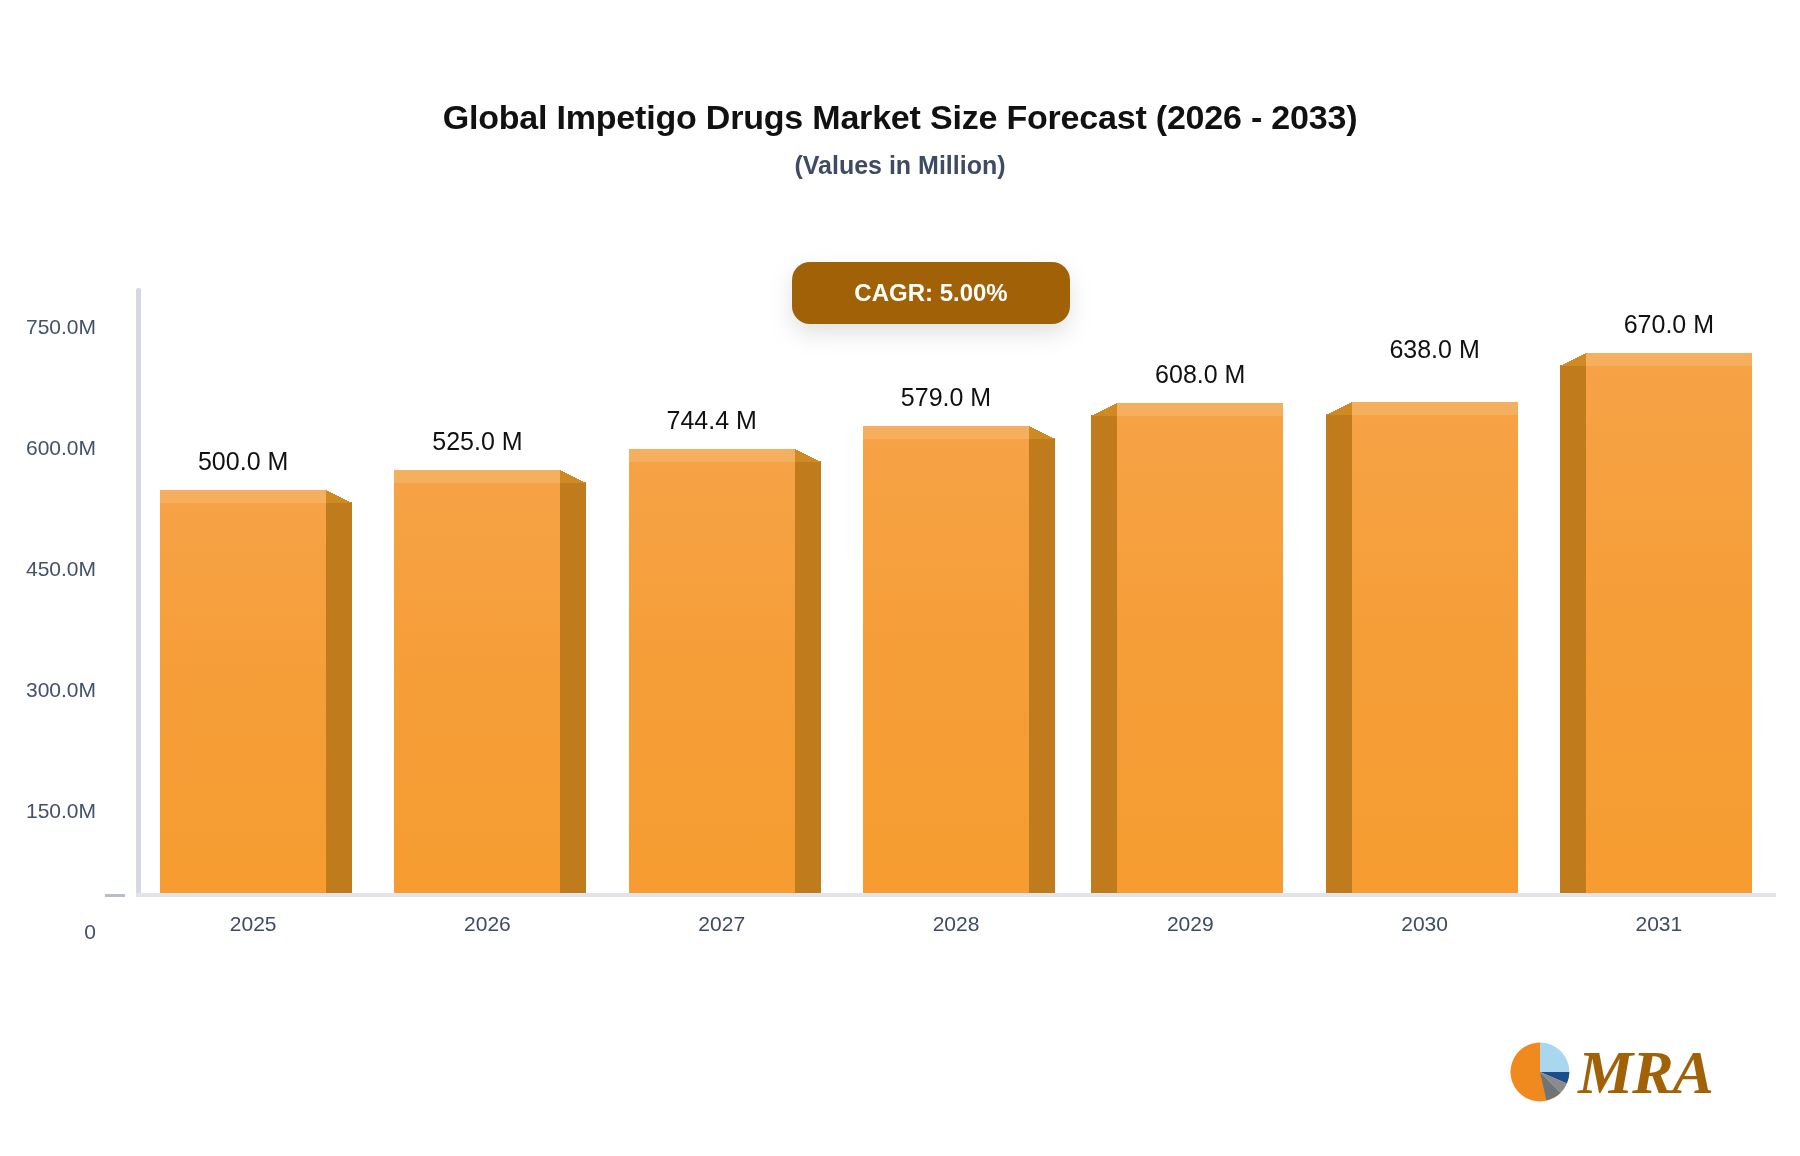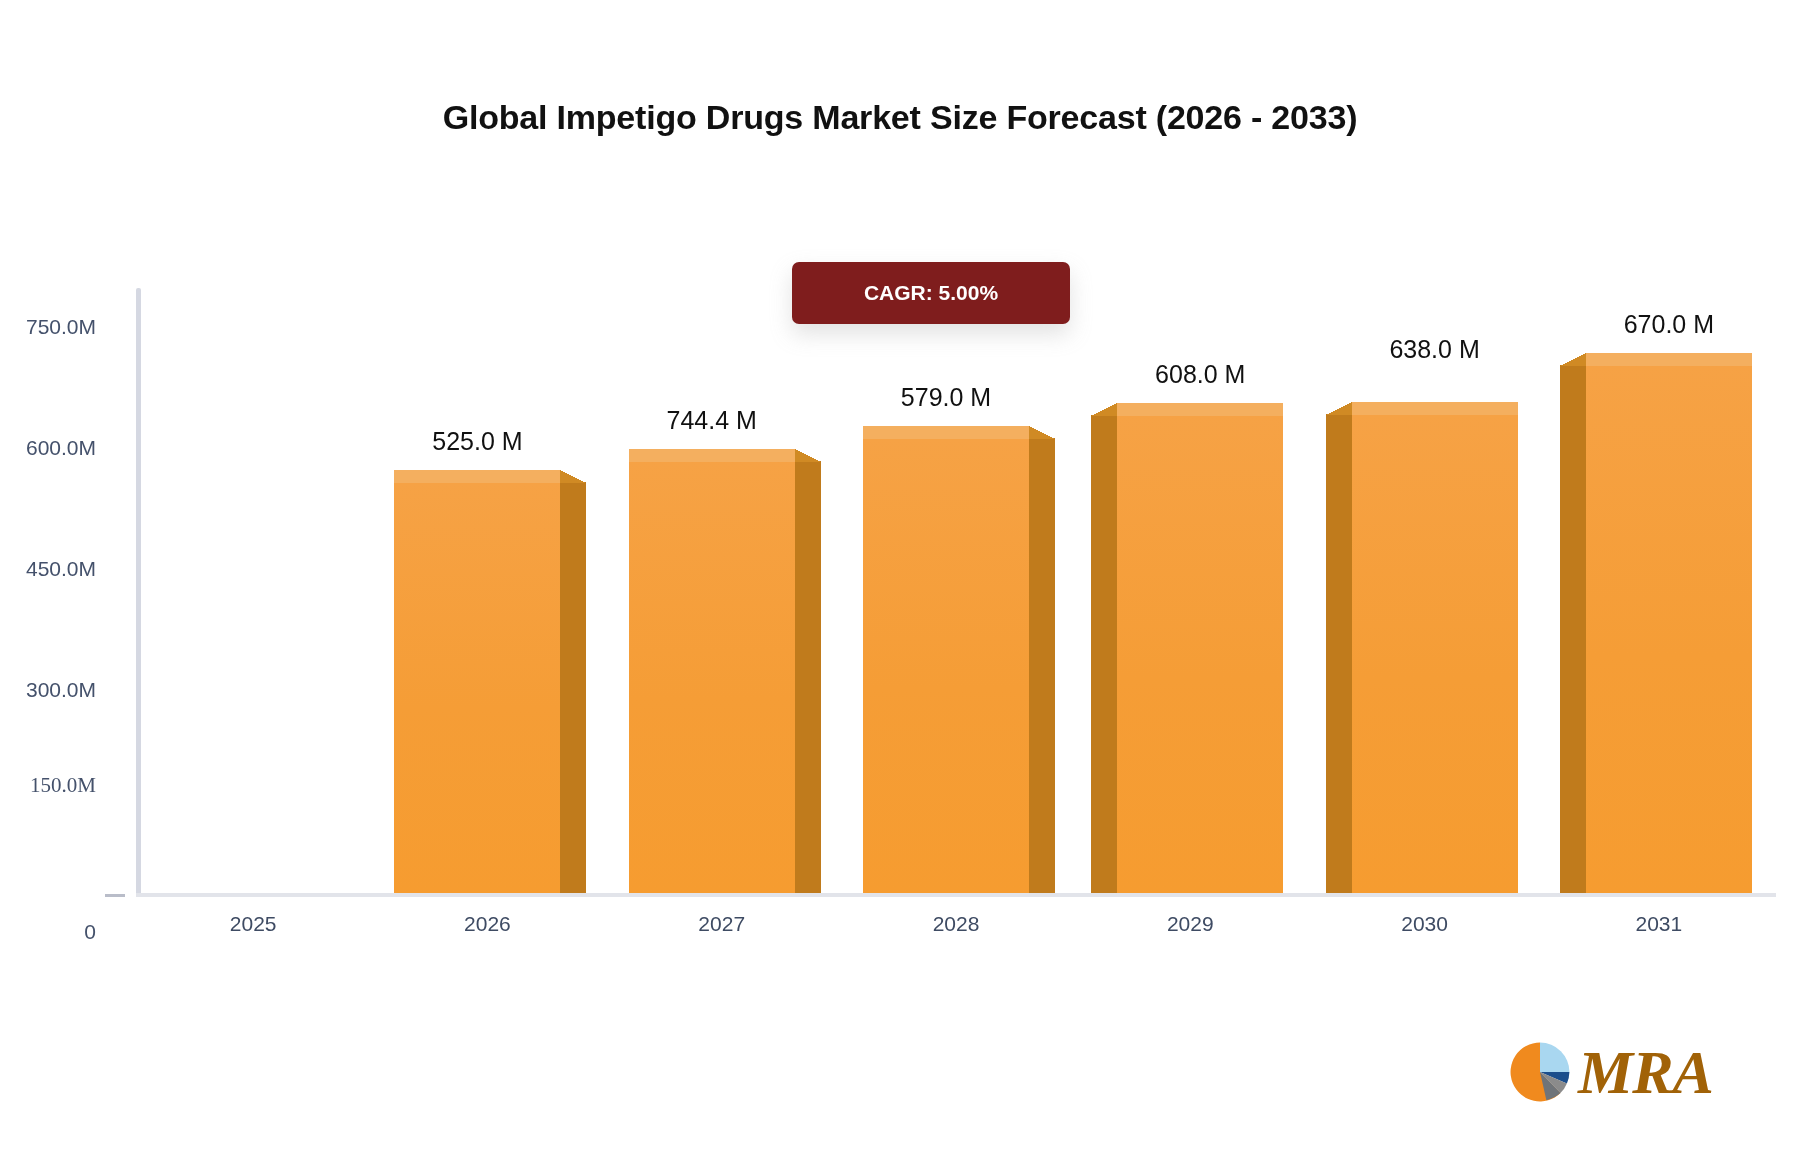--- a/index.html
+++ b/index.html
@@ -20,24 +20,24 @@
   #chart-subtitle {
     margin-top:14px;
     font-size:25px; font-weight:bold; color:#3e4b63;
   }
 
   
   #cagr-badge {
     position:absolute;
     left:792px; top:262px;
     width:278px; height:62px;
-    background:#7f1d1d;
-    border-radius:7px;
+    background:#a16207;
+    border-radius:18px;
     display:flex; align-items:center; justify-content:center;
-    color:#ffffff; font-size:21px; font-weight:bold;
+    color:#ffffff; font-size:24px; font-weight:bold;
     box-shadow:0 10px 22px rgba(160,160,160,0.30);
     z-index:6;
   }
 
   
   #plot {
     position:absolute;
     left:0; top:0;
     width:1800px; height:1156px;
   }
@@ -162,40 +162,50 @@
     letter-spacing:-1px;
     line-height:1;
     font-style:italic;
   }
 </style>
 </head>
 <body>
 
 <div id="title-block">
   <div id="chart-title">Global Impetigo Drugs Market Size Forecast (2026 - 2033)</div>
+  <div id="chart-subtitle">(Values in Million)</div>
 </div>
 
 <div id="cagr-badge">CAGR: 5.00%</div>
 
 <div id="plot">
 
   <div id="y-axis-line"></div>
   <div id="x-axis-line"></div>
   <div id="zero-tick"></div>
 
   <div id="y-labels">
       <div class="y-label" style="top: 880px;">0</div>
-      <div class="y-label" style="top: 733px; font-family: Liberation Serif, serif;">150.0M</div>
+      <div class="y-label" style="top: 759px;">150.0M</div>
       <div class="y-label" style="top: 638px;">300.0M</div>
       <div class="y-label" style="top: 517px;">450.0M</div>
       <div class="y-label" style="top: 396px;">600.0M</div>
       <div class="y-label" style="top: 275px;">750.0M</div>
     </div>
 
   <div id="bars">
+      <div class="bar-slot" style="left: 24.1429px; width: 166px;">
+        <div class="bar-col side-right" style="height: 403.333px;">
+          <div class="bar-side"></div>
+          <div class="bar-corner"></div>
+          <div class="bar-front"></div>
+          <div class="bar-top"></div>
+          <div class="bar-value" style="bottom: 417.333px;">500.0 M</div>
+        </div>
+      </div>
       <div class="bar-slot" style="left: 258.429px; width: 166px;">
         <div class="bar-col side-right" style="height: 423.5px;">
           <div class="bar-side"></div>
           <div class="bar-corner"></div>
           <div class="bar-front"></div>
           <div class="bar-top"></div>
           <div class="bar-value" style="bottom: 437.5px;">525.0 M</div>
         </div>
       </div>
       <div class="bar-slot" style="left: 492.714px; width: 166px;">

